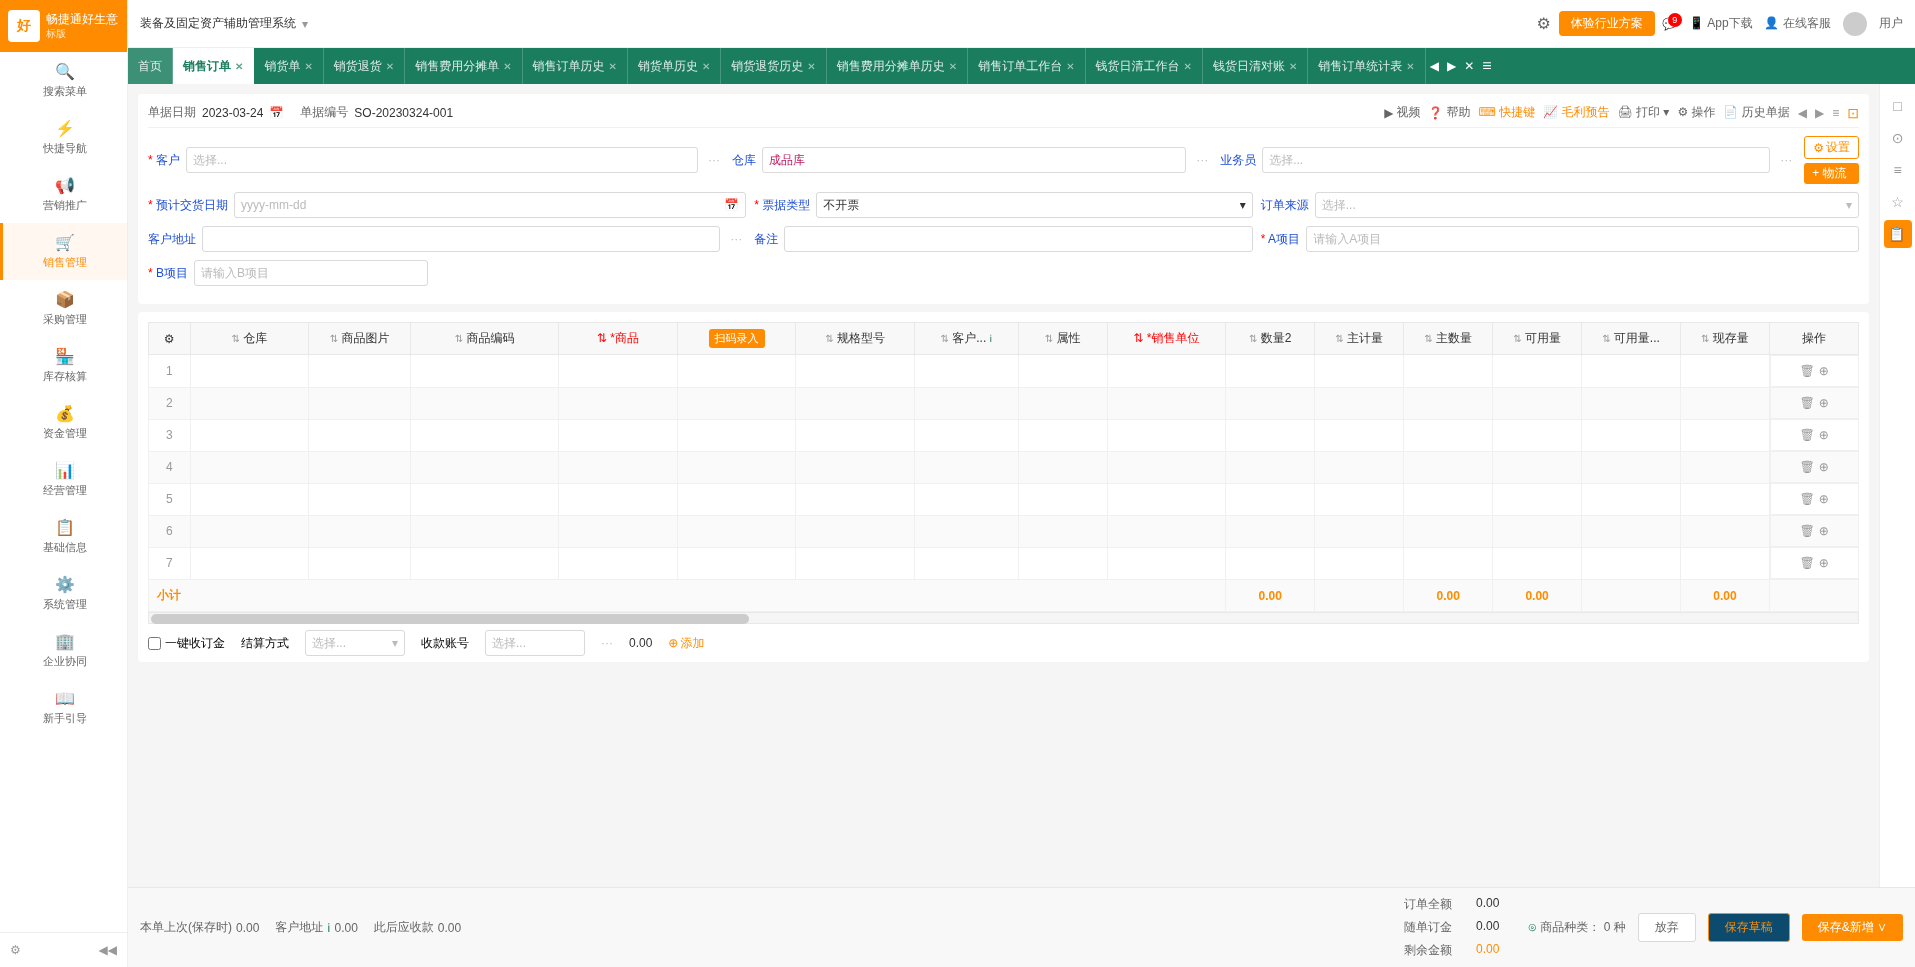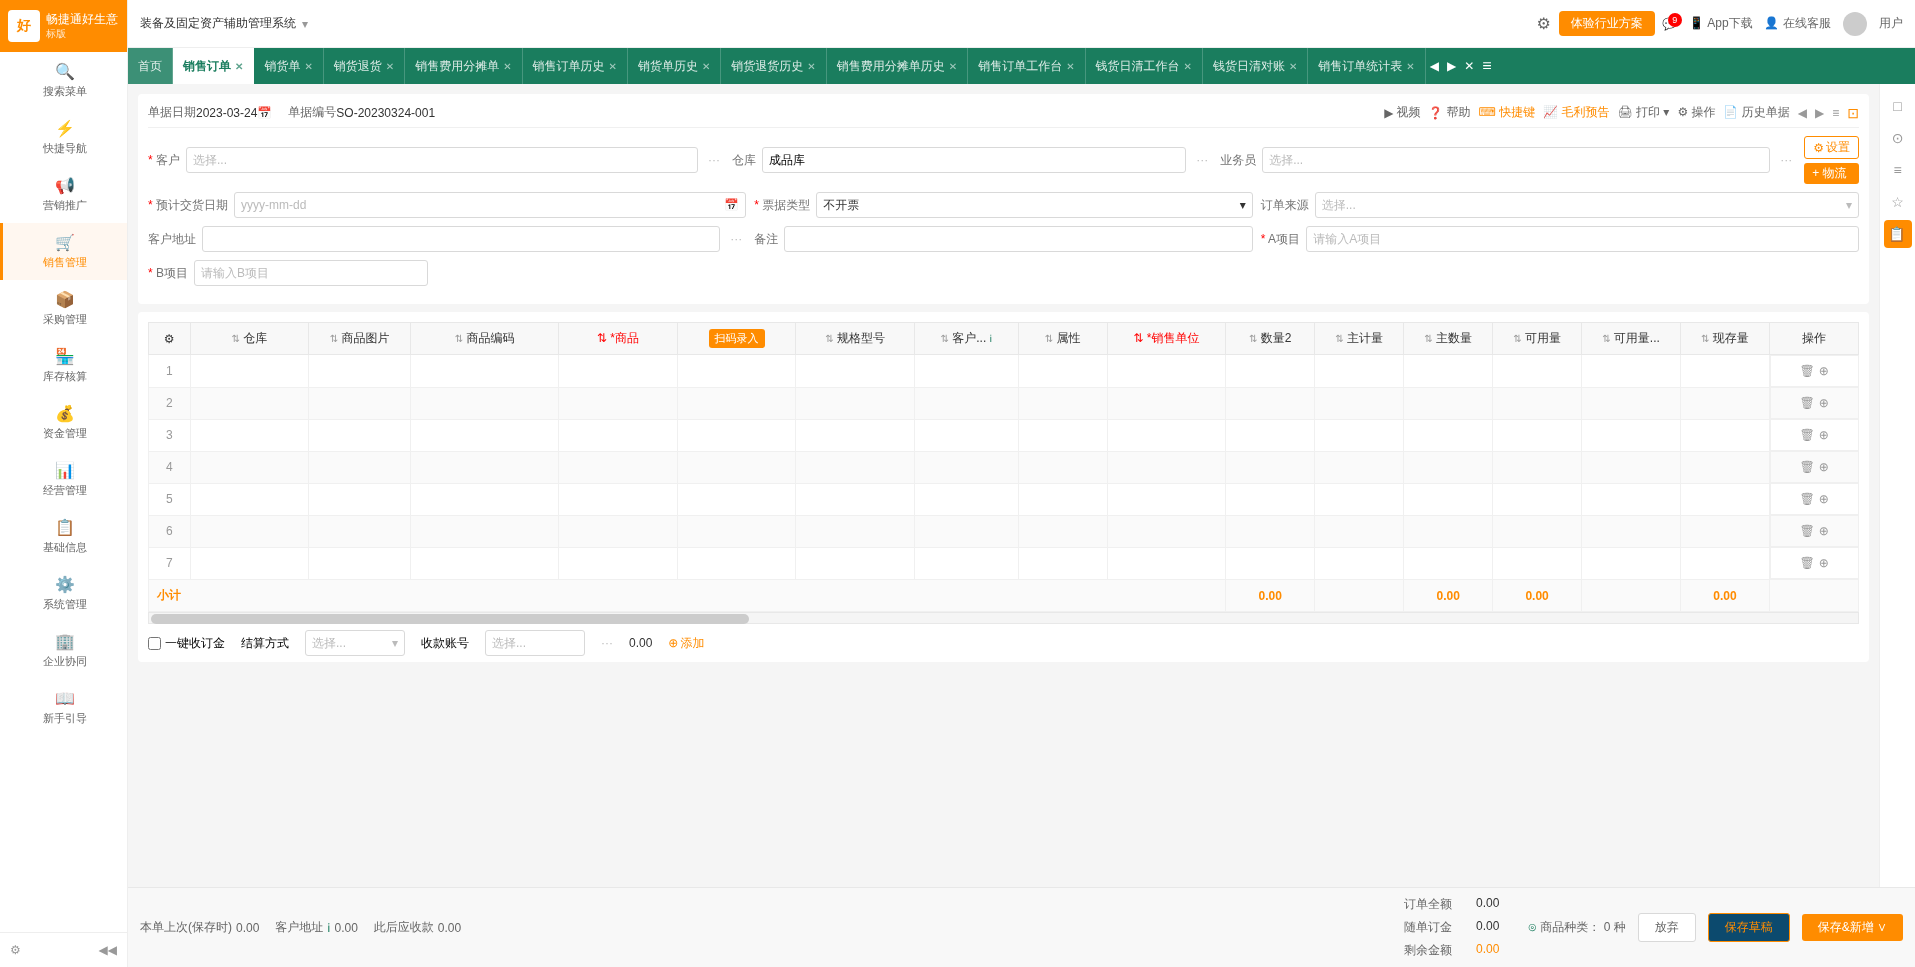--- a/index.html
+++ b/index.html
@@ -37,30 +37,30 @@
     .tabbar-nav { display: flex; align-items: center; padding: 0 4px; color: #fff; cursor: pointer; }
 
     
     .content { flex: 1; overflow-y: auto; background: #f5f5f5; padding: 10px; }
 
     
     .form-card { background: #fff; border-radius: 4px; padding: 10px; margin-bottom: 8px; }
 
     
     .form-header { display: flex; align-items: center; gap: 16px; margin-bottom: 8px; padding-bottom: 6px; border-bottom: 1px solid #f0f0f0; }
-    .form-header-item { display: flex; align-items: center; color: #333; }
+    .form-header-item { display: flex; align-items: center; gap: 6px; color: #333; }
     .form-header-label { color: #666; }
     .form-header-actions { margin-left: auto; display: flex; gap: 8px; align-items: center; color: #666; font-size: 12px; }
     .action-btn { display: flex; align-items: center; gap: 3px; cursor: pointer; color: #666; }
     .action-btn.orange { color: #ff8c00; }
 
     
     .form-row { display: flex; align-items: center; gap: 8px; margin-bottom: 8px; }
     .field-group { display: flex; align-items: center; gap: 6px; flex: 1; }
-    .field-label { color: #737373; white-space: nowrap; }
+    .field-label { color: #1d4ed8; white-space: nowrap; }
     .field-label.required::before { content: '* '; color: #f00; }
     .field-input { flex: 1; border: 1px solid #d9d9d9; border-radius: 3px; padding: 3px 6px; color: #999; min-height: 26px; display: flex; align-items: center; }
     .field-input.placeholder { color: #bbb; }
     .field-more { color: #bbb; cursor: pointer; padding: 0 4px; }
     .field-select { border: 1px solid #d9d9d9; border-radius: 3px; padding: 3px 6px; min-height: 26px; display: flex; align-items: center; justify-content: space-between; min-width: 120px; }
     .field-date { border: 1px solid #d9d9d9; border-radius: 3px; padding: 3px 6px; min-height: 26px; display: flex; align-items: center; gap: 4px; }
 
     
     .detail-tabs { display: flex; gap: 0; border-bottom: 2px solid #ff8c00; margin-bottom: 0; }
     .detail-tab { padding: 6px 16px; cursor: pointer; color: #666; }
@@ -316,21 +316,21 @@
           <div class="field-group" style="flex:1.2;">
             <span class="field-label required">客户</span>
             <div class="field-input placeholder" style="flex:1;min-width:120px;">
               <span>选择...</span>
             </div>
             <span class="field-more">···</span>
           </div>
 
           <div class="field-group" style="flex:1;">
             <span class="field-label">仓库</span>
-            <div class="field-input" style="flex:1;color:#000000;">
+            <div class="field-input" style="flex:1;color:#be185d;">
               <span>成品库</span>
             </div>
             <span class="field-more">···</span>
           </div>
 
           <div class="field-group" style="flex:1.2;">
             <span class="field-label">业务员</span>
             <div class="field-input placeholder" style="flex:1;">
               <span>选择...</span>
             </div>

